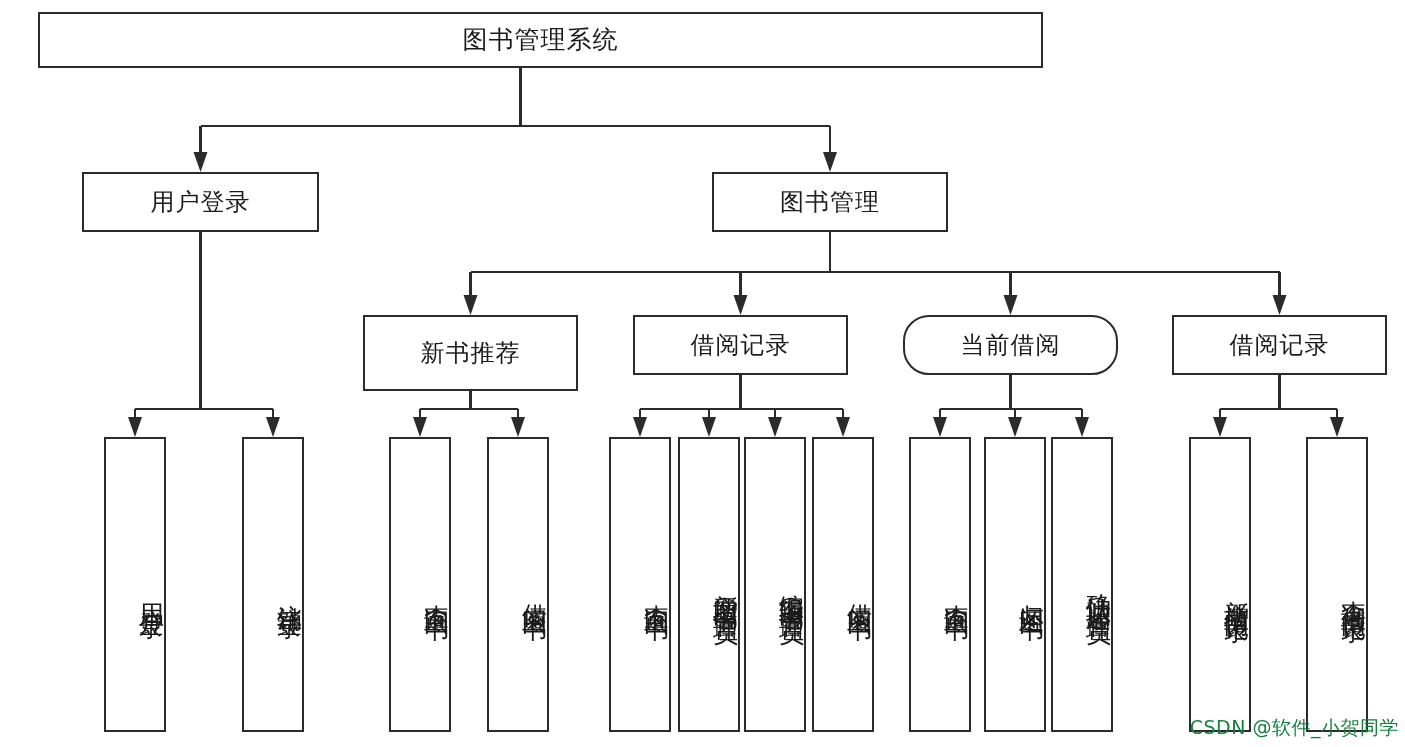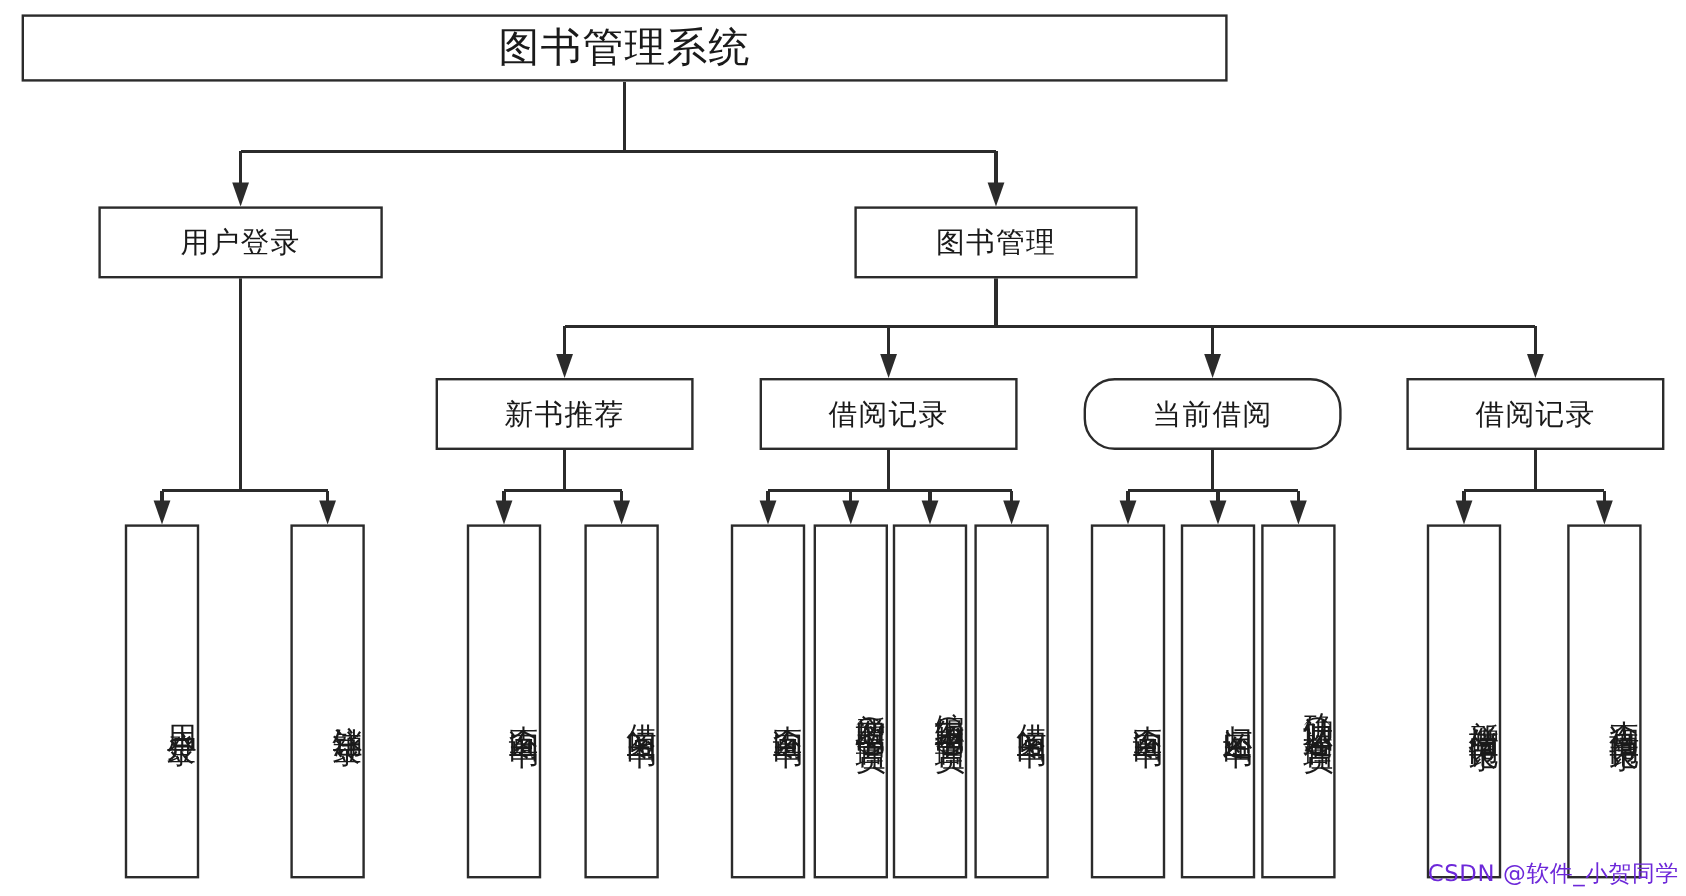--- a/index.html
+++ b/index.html
@@ -34,41 +34,42 @@
     align-items: center;
     justify-content: center;
     color: #1a1a1a;
   }
   .node-h {
     font-size: 24px;
     letter-spacing: 1px;
     line-height: 1.2;
   }
   .node-root {
-    font-size: 34px;
+    font-size: 25px;
+    margin-left: 20px;
   }
   .node-v {
     writing-mode: vertical-rl;
     text-orientation: upright;
     font-size: 25px;
     letter-spacing: 4px;
     line-height: 1.0;
     align-items: flex-start;
     justify-content: center;
     padding-top: 14px;
     white-space: nowrap;
     overflow: hidden;
   }
   .node-v span {
     writing-mode: vertical-rl;
     text-orientation: upright;
   }
   .watermark {
     position: absolute;
-    color: #6d28d9;
+    color: #15803d;
     font-size: 19px;
     letter-spacing: 0.5px;
     white-space: nowrap;
     user-select: none;
   }
 </style>
 </head>
 <body>
 
 <div id="canvas">
@@ -132,21 +133,21 @@
     <span>图书管理系统</span>
   </div>
 
   <div class="node node-h" style="left: 82px; top: 172px; width: 237px; height: 60px;">
     <span>用户登录</span>
   </div>
   <div class="node node-h" style="left: 712px; top: 172px; width: 236px; height: 60px;">
     <span>图书管理</span>
   </div>
 
-  <div class="node node-h" style="left: 363px; top: 315px; width: 215px; height: 60px;">
+  <div class="node node-h" style="left: 363px; top: 315px; width: 215px; height: 76px;">
     <span>新书推荐</span>
   </div>
   <div class="node node-h" style="left: 633px; top: 315px; width: 215px; height: 60px;">
     <span>借阅记录</span>
   </div>
   <div class="node node-h" style="left: 903px; top: 315px; width: 215px; height: 60px; border-radius: 26px;">
     <span>当前借阅</span>
   </div>
   <div class="node node-h" style="left: 1172px; top: 315px; width: 215px; height: 60px;">
     <span>借阅记录</span>

